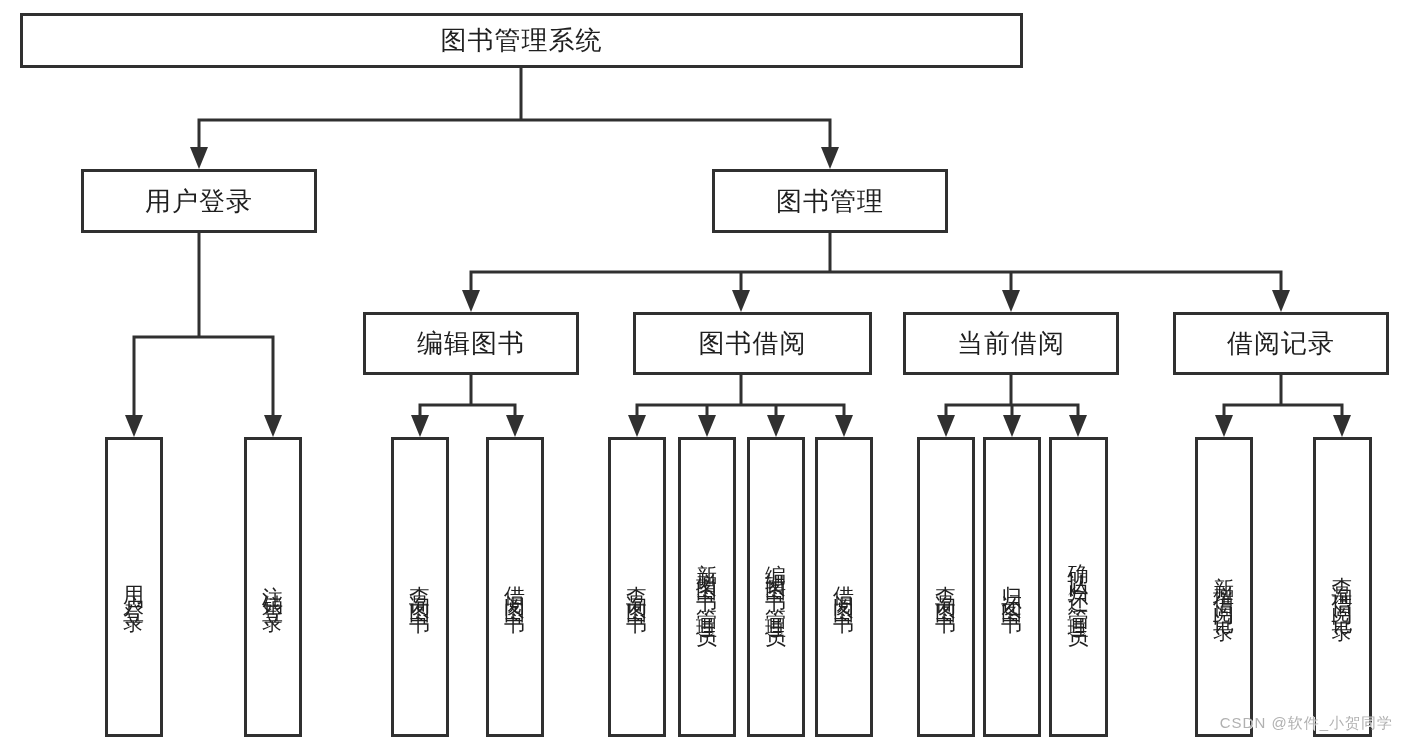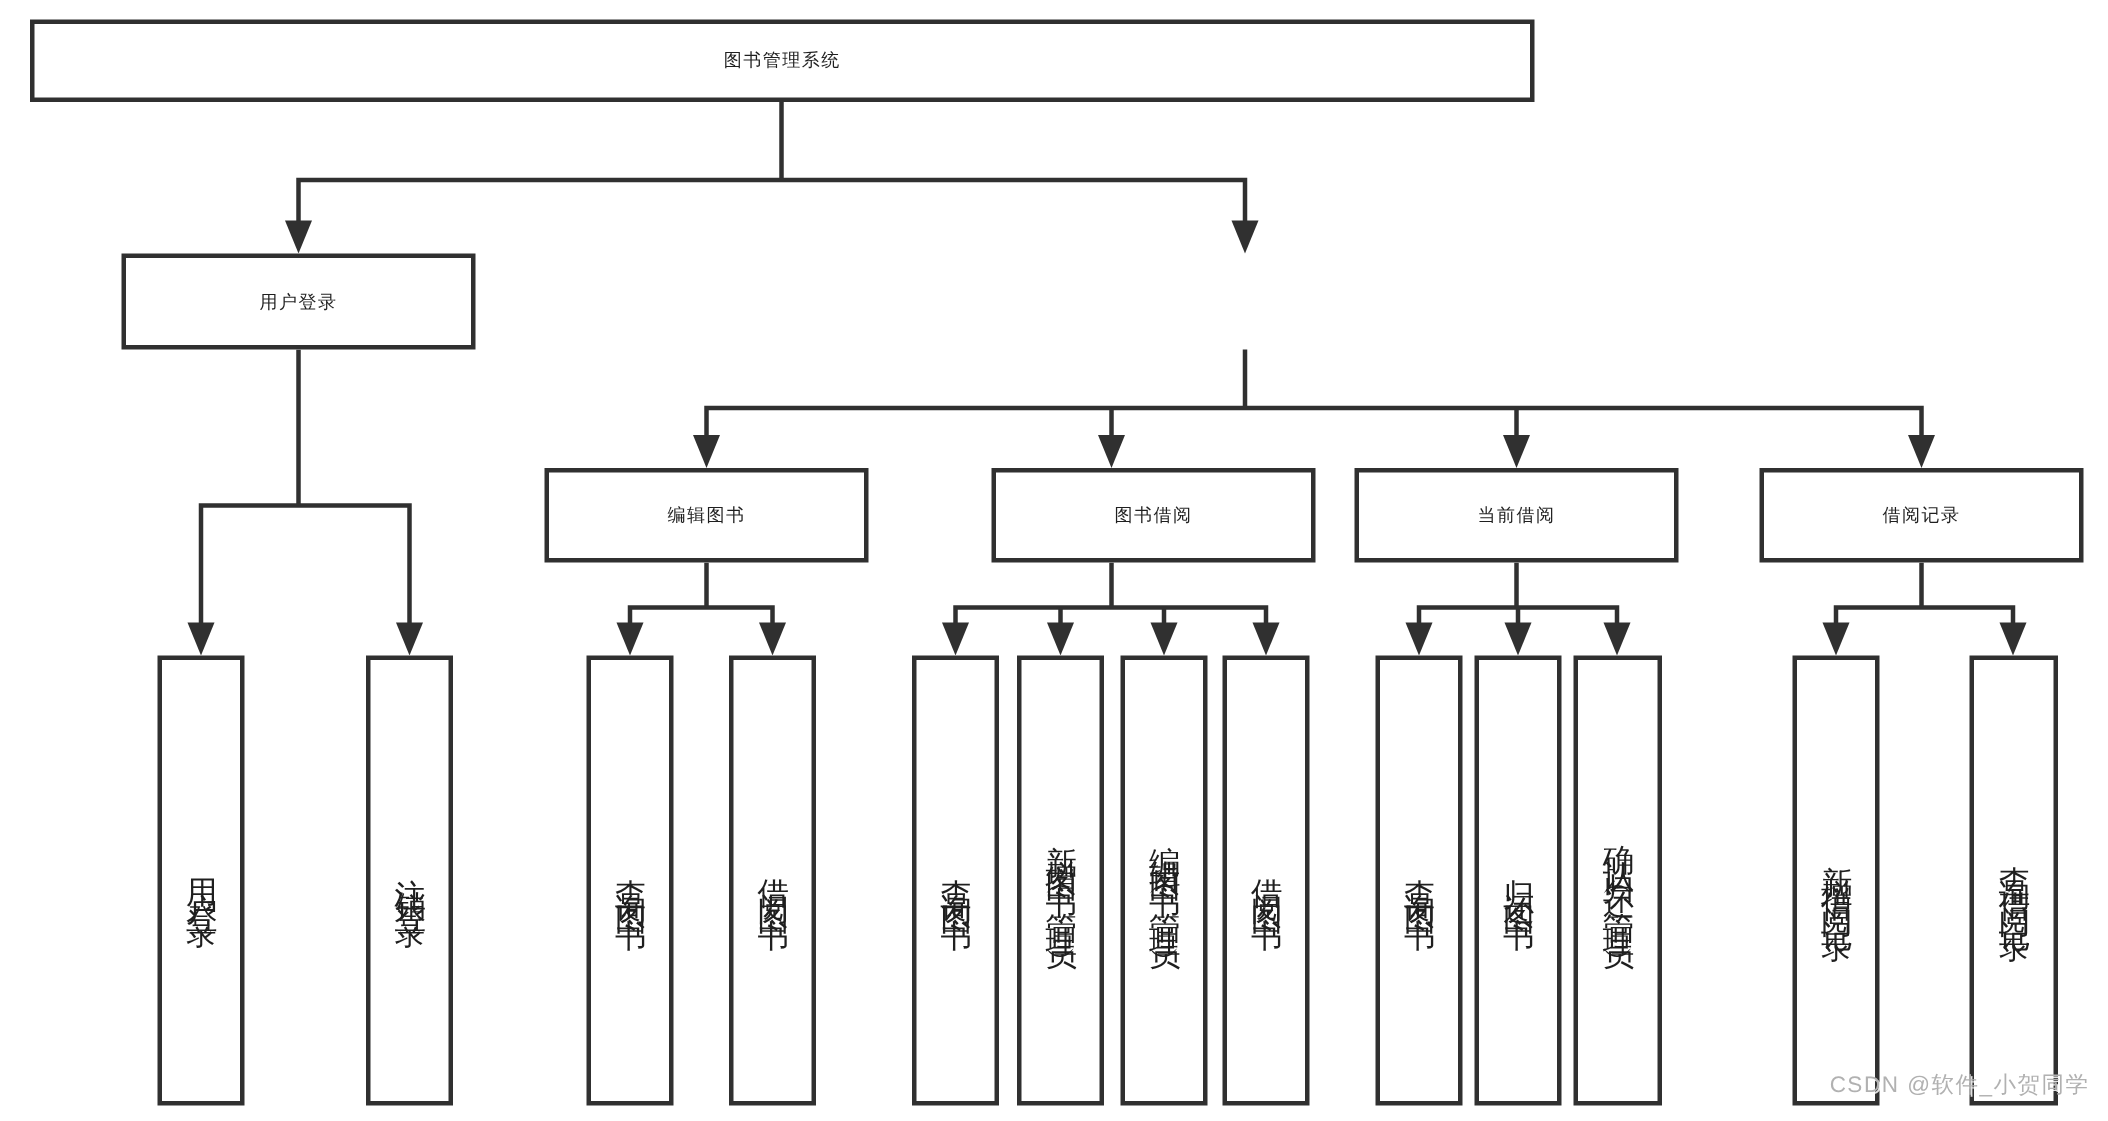--- a/index.html
+++ b/index.html
@@ -20,21 +20,21 @@
   .node {
     position: absolute;
     box-sizing: border-box;
     border: 3px solid #303030;
     background: #ffffff;
     color: #1f1f1f;
     display: flex;
     align-items: center;
     justify-content: center;
   }
-  .node.h { font-size: 12px; }
+  .node.h { font-size: 26px; }
   .node.h .lbl { white-space: nowrap; letter-spacing: 1px; }
   .node.v { font-size: 21px; }
   .node.v .lbl {
     writing-mode: vertical-rl;
     text-orientation: mixed;
     letter-spacing: 9px;
     line-height: 1;
     white-space: nowrap;
   }
   .watermark {
@@ -101,25 +101,28 @@
     </g>
   </svg>
 
   <div class="node h" style="left:20px;top:13px;width:1003px;height:55px">
     <span class="lbl">图书管理系统</span>
   </div>
 
   <div class="node h" style="left:81px;top:169px;width:236px;height:64px">
     <span class="lbl">用户登录</span>
   </div>
+  <div class="node h" style="left:712px;top:169px;width:236px;height:64px">
+    <span class="lbl">图书管理</span>
+  </div>
 
   <div class="node h" style="left:363px;top:312px;width:216px;height:63px">
     <span class="lbl">编辑图书</span>
   </div>
-  <div class="node h" style="left:661px;top:312px;width:216px;height:63px">
+  <div class="node h" style="left:633px;top:312px;width:239px;height:63px">
     <span class="lbl">图书借阅</span>
   </div>
   <div class="node h" style="left:1173px;top:312px;width:216px;height:63px">
     <span class="lbl">借阅记录</span>
   </div>
   <div class="node h" style="left:903px;top:312px;width:216px;height:63px">
     <span class="lbl">当前借阅</span>
   </div>
 
   <div class="node v" style="left:105px;top:437px;width:58px;height:300px">

